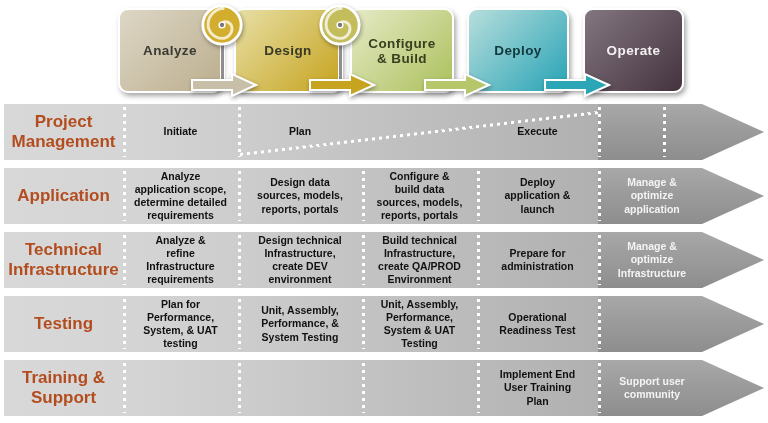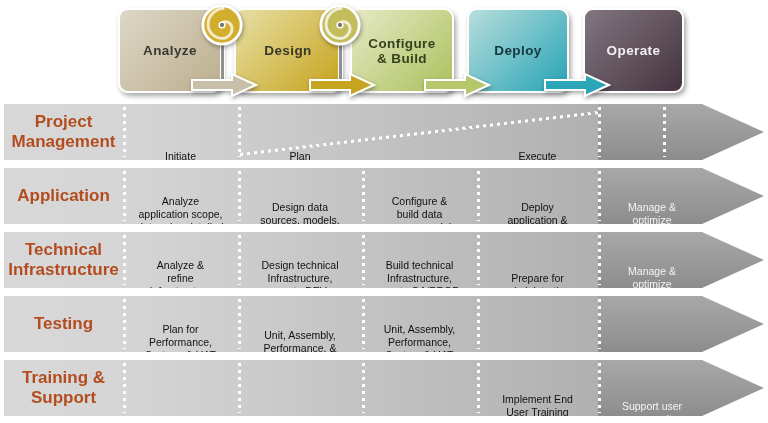--- a/index.html
+++ b/index.html
@@ -16,21 +16,21 @@
   .spiral{position:absolute;top:2px;width:46px;height:46px;}
 
   
   .band{position:absolute;left:0;width:768px;height:56px;
         clip-path:polygon(4px 0,702px 0,764px 50%,702px 100%,4px 100%);
         background:linear-gradient(to right,#d8d8d8 0px,#d5d5d5 123px,#cdcdcd 238px,#c3c3c3 362px,#bababa 477px,#b0b0b0 598px);
         filter:drop-shadow(2px 2px 2px rgba(0,0,0,.35));}
   .dark-seg{position:absolute;left:598px;top:0;width:170px;height:100%;
         background:linear-gradient(#a8a8a8,#8d8d8d);}
   .cell{position:absolute;top:0;height:100%;display:flex;align-items:center;justify-content:center;
-        text-align:center;font-weight:normal;font-size:10.5px;line-height:1.25;color:#111;white-space:pre-line;padding:0 2px;box-sizing:border-box;margin-top:25px;}
+        text-align:center;font-weight:bold;font-size:10.5px;line-height:1.25;color:#111;white-space:pre-line;padding:0 2px;box-sizing:border-box;}
   .cell.white{color:#f4f4f4;}
   .rowhead{position:absolute;left:4px;width:119px;top:0;height:100%;display:flex;align-items:center;justify-content:center;
         text-align:center;font-weight:bold;font-size:17px;color:#b34d1f;white-space:pre-line;line-height:1.2;}
   .sep{position:absolute;top:3px;bottom:3px;width:3px;
         background:repeating-linear-gradient(to bottom,#fff 0 3px,transparent 3px 7px);}
   .diag{position:absolute;height:3px;transform-origin:0 50%;
         background:repeating-linear-gradient(to right,#fff 0 3px,transparent 3px 7px);}
 </style>
 </head>
 <body>
@@ -143,20 +143,22 @@
 Performance,
 System, &amp; UAT
 testing</div>
         <div class="cell" style="left: 238px; width: 124px;">Unit, Assembly,
 Performance, &amp;
 System Testing</div>
         <div class="cell" style="left: 362px; width: 115px;">Unit, Assembly,
 Performance,
 System &amp; UAT
 Testing</div>
+        <div class="cell" style="left: 477px; width: 121px;">Operational
+Readiness Test</div>
         <div class="sep" style="left: 123px;"></div>
         <div class="sep" style="left: 238px;"></div>
         <div class="sep" style="left: 362px;"></div>
         <div class="sep" style="left: 477px;"></div>
         <div class="sep" style="left: 598px;"></div>
       </div>
       <div class="band" style="top: 360px;">
         <div class="dark-seg"></div>
         <div class="rowhead">Training &amp;
 Support</div>

